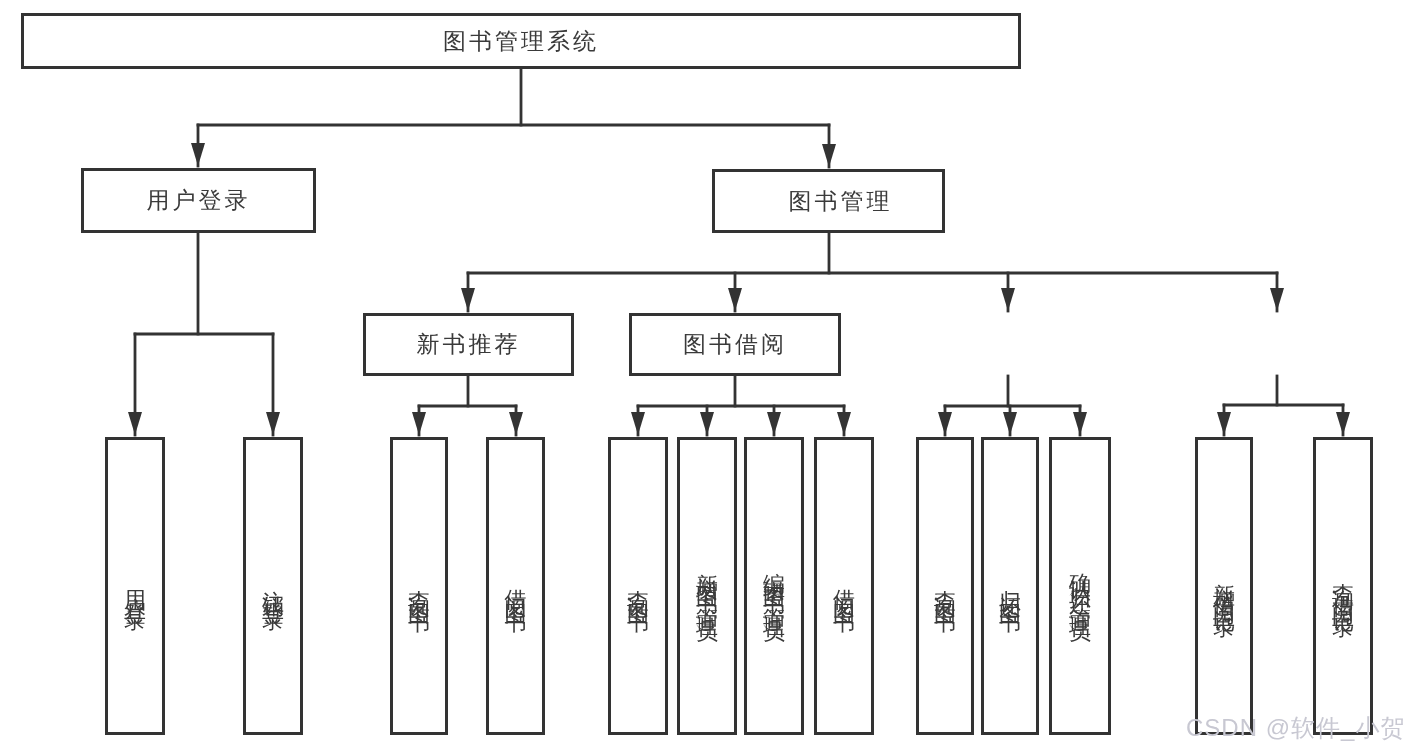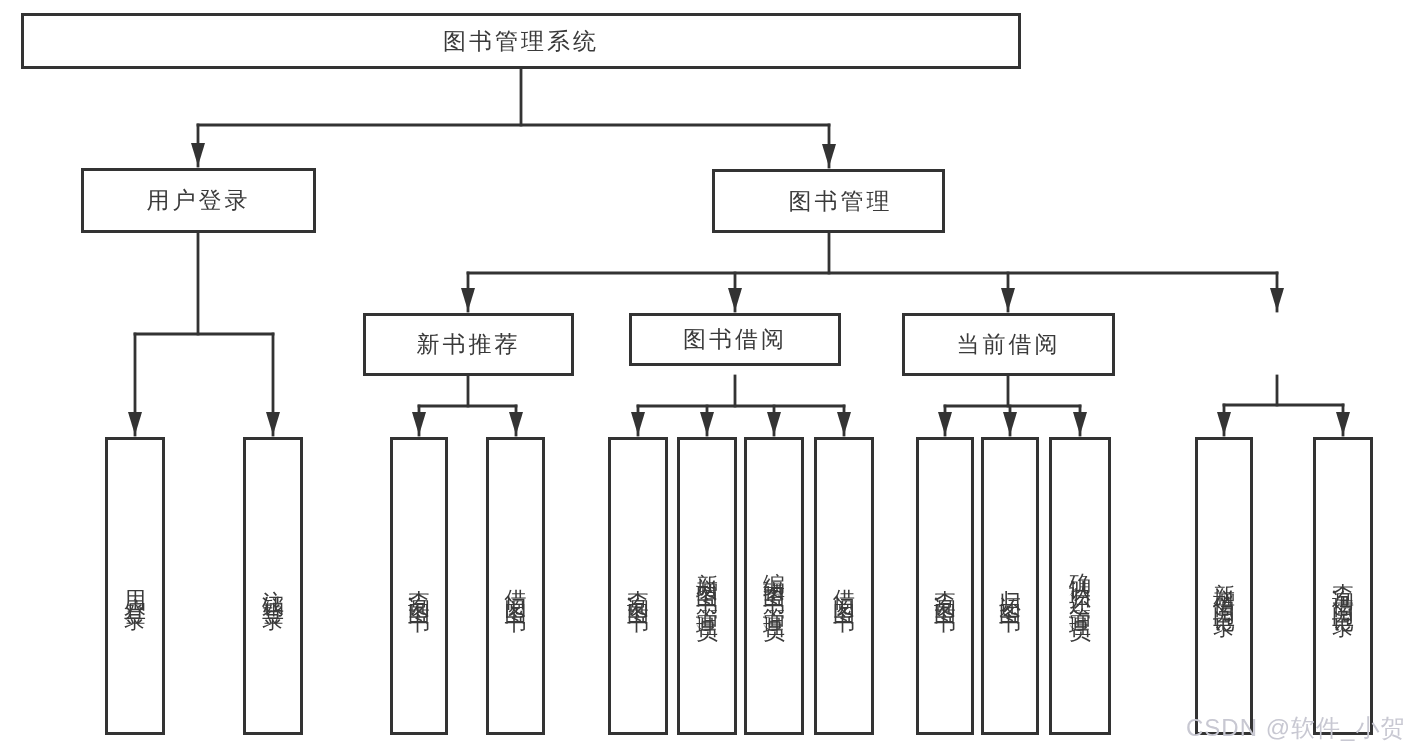--- a/index.html
+++ b/index.html
@@ -113,22 +113,21 @@
       <line x1="1343" y1="405" x2="1343" y2="435" marker-end="url(#arw)"></line>
     </g>
   </svg>
 
   <div class="node" style="left:21px; top:13px; width:1000px; height:56px;">图书管理系统</div>
 
   <div class="node" style="left:81px; top:168px; width:235px; height:65px;">用户登录</div>
   <div class="node" style="left:712px; top:169px; width:233px; height:64px;padding-left:24px;">图书管理</div>
 
   <div class="node" style="left:363px; top:313px; width:211px; height:63px;">新书推荐</div>
-  <div class="node" style="left:629px; top:313px; width:212px; height:53px;">图书借阅</div>
-  <div class="node" style="left:902px; top:313px; width:213px; height:63px;">当前借阅</div>
+  <div class="node" style="left:629px; top:313px; width:212px; height:63px;">图书借阅</div>
 
   <div class="leaf" style="left:105px; width:60px;">用户登录</div>
   <div class="leaf" style="left:243px; width:60px;">注销登录</div>
 
   <div class="leaf" style="left:390px; width:58px;">查询图书</div>
   <div class="leaf" style="left:486px; width:59px;">借阅图书</div>
 
   <div class="leaf" style="left:608px; width:60px;">查询图书</div>
   <div class="leaf" style="left:677px; width:60px;">新增图书（管理员）</div>
   <div class="leaf" style="left:744px; width:60px;">编辑图书（管理员）</div>

